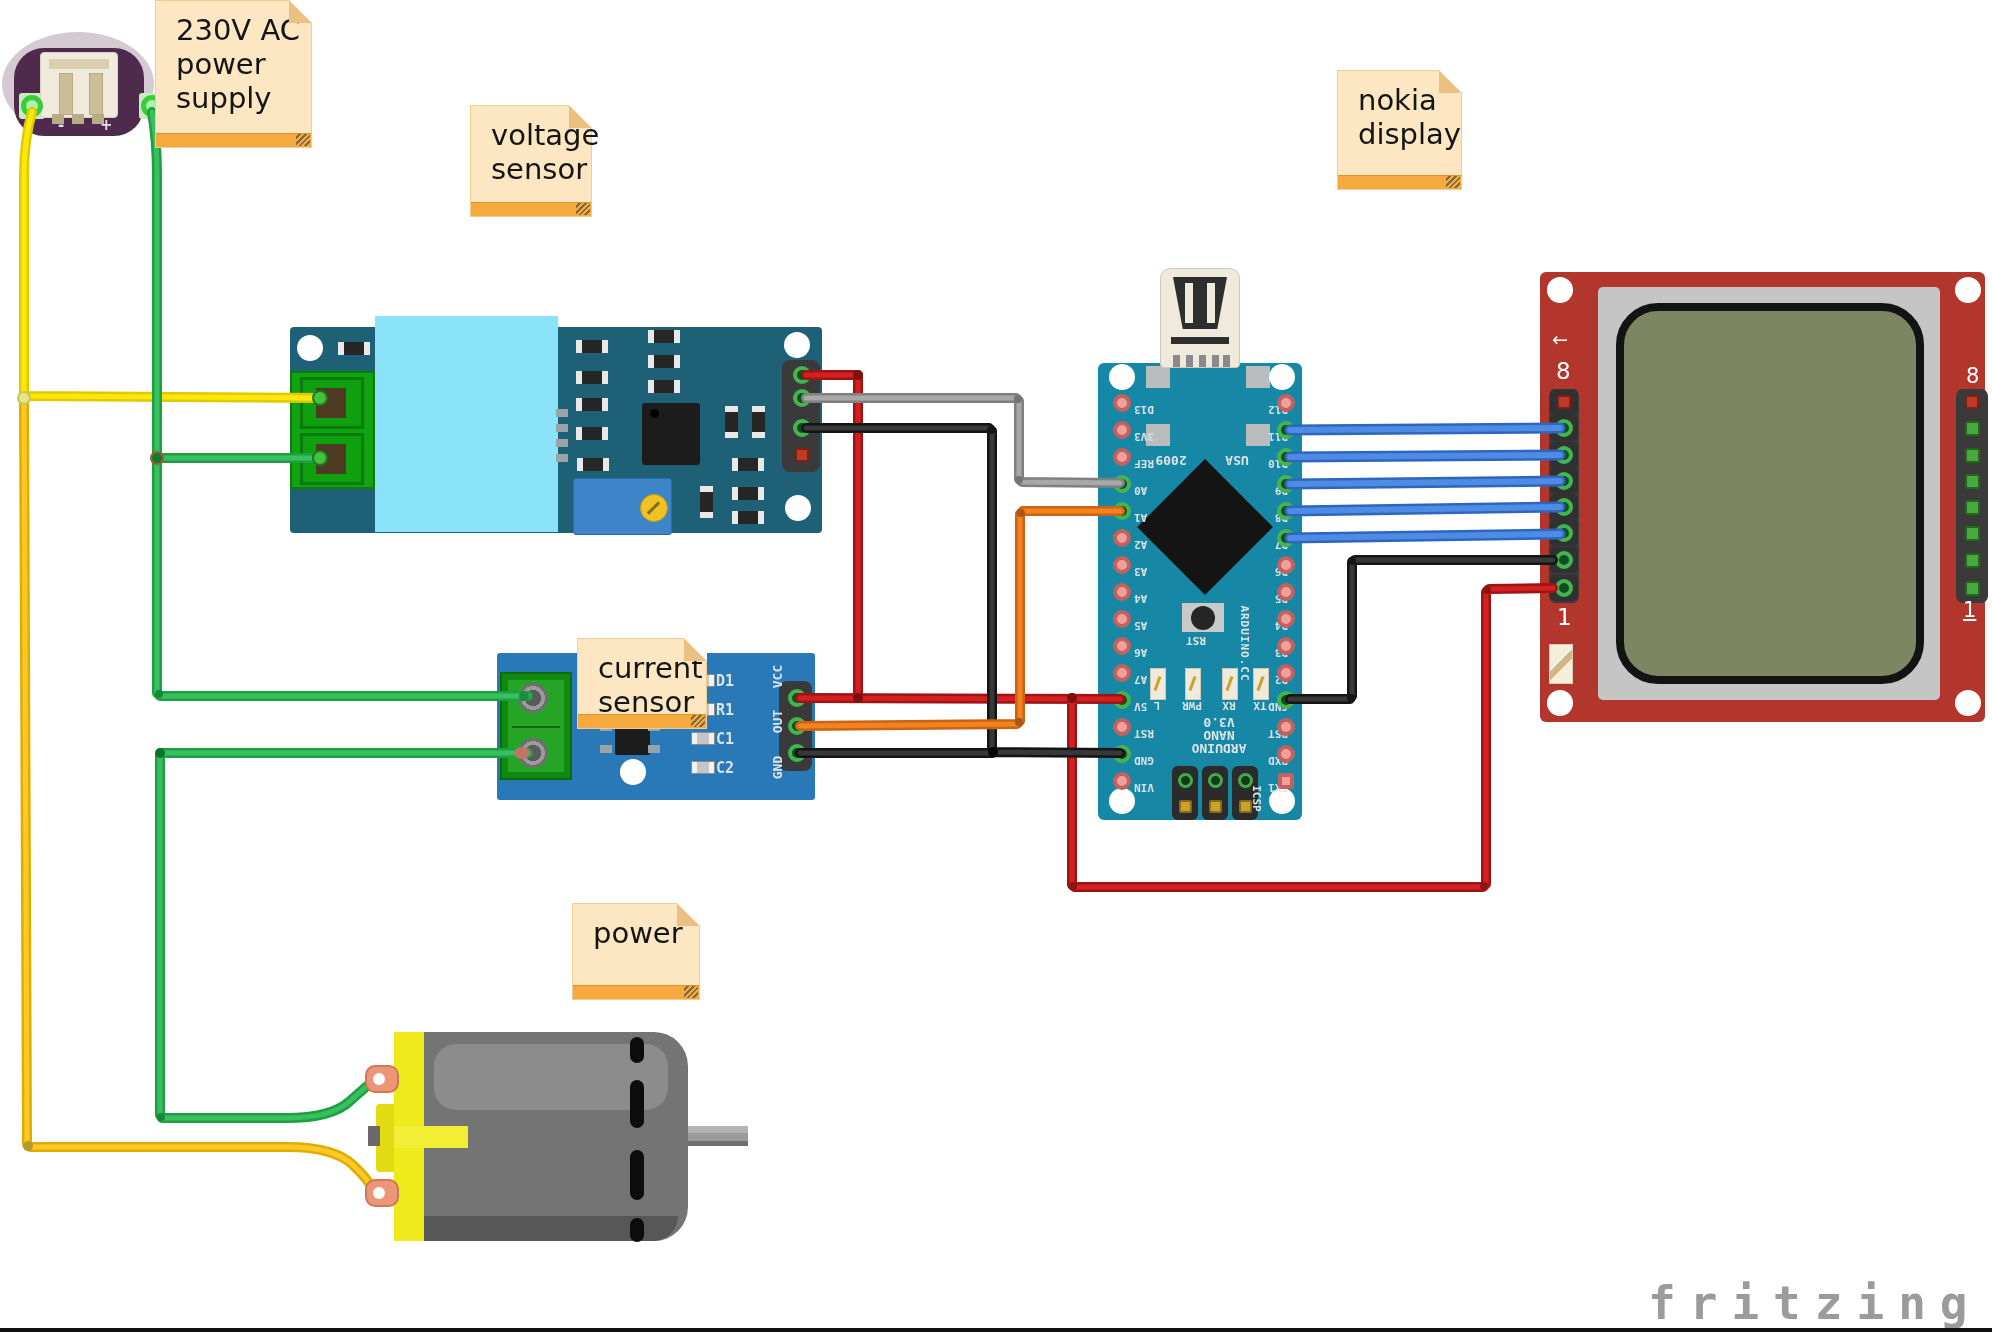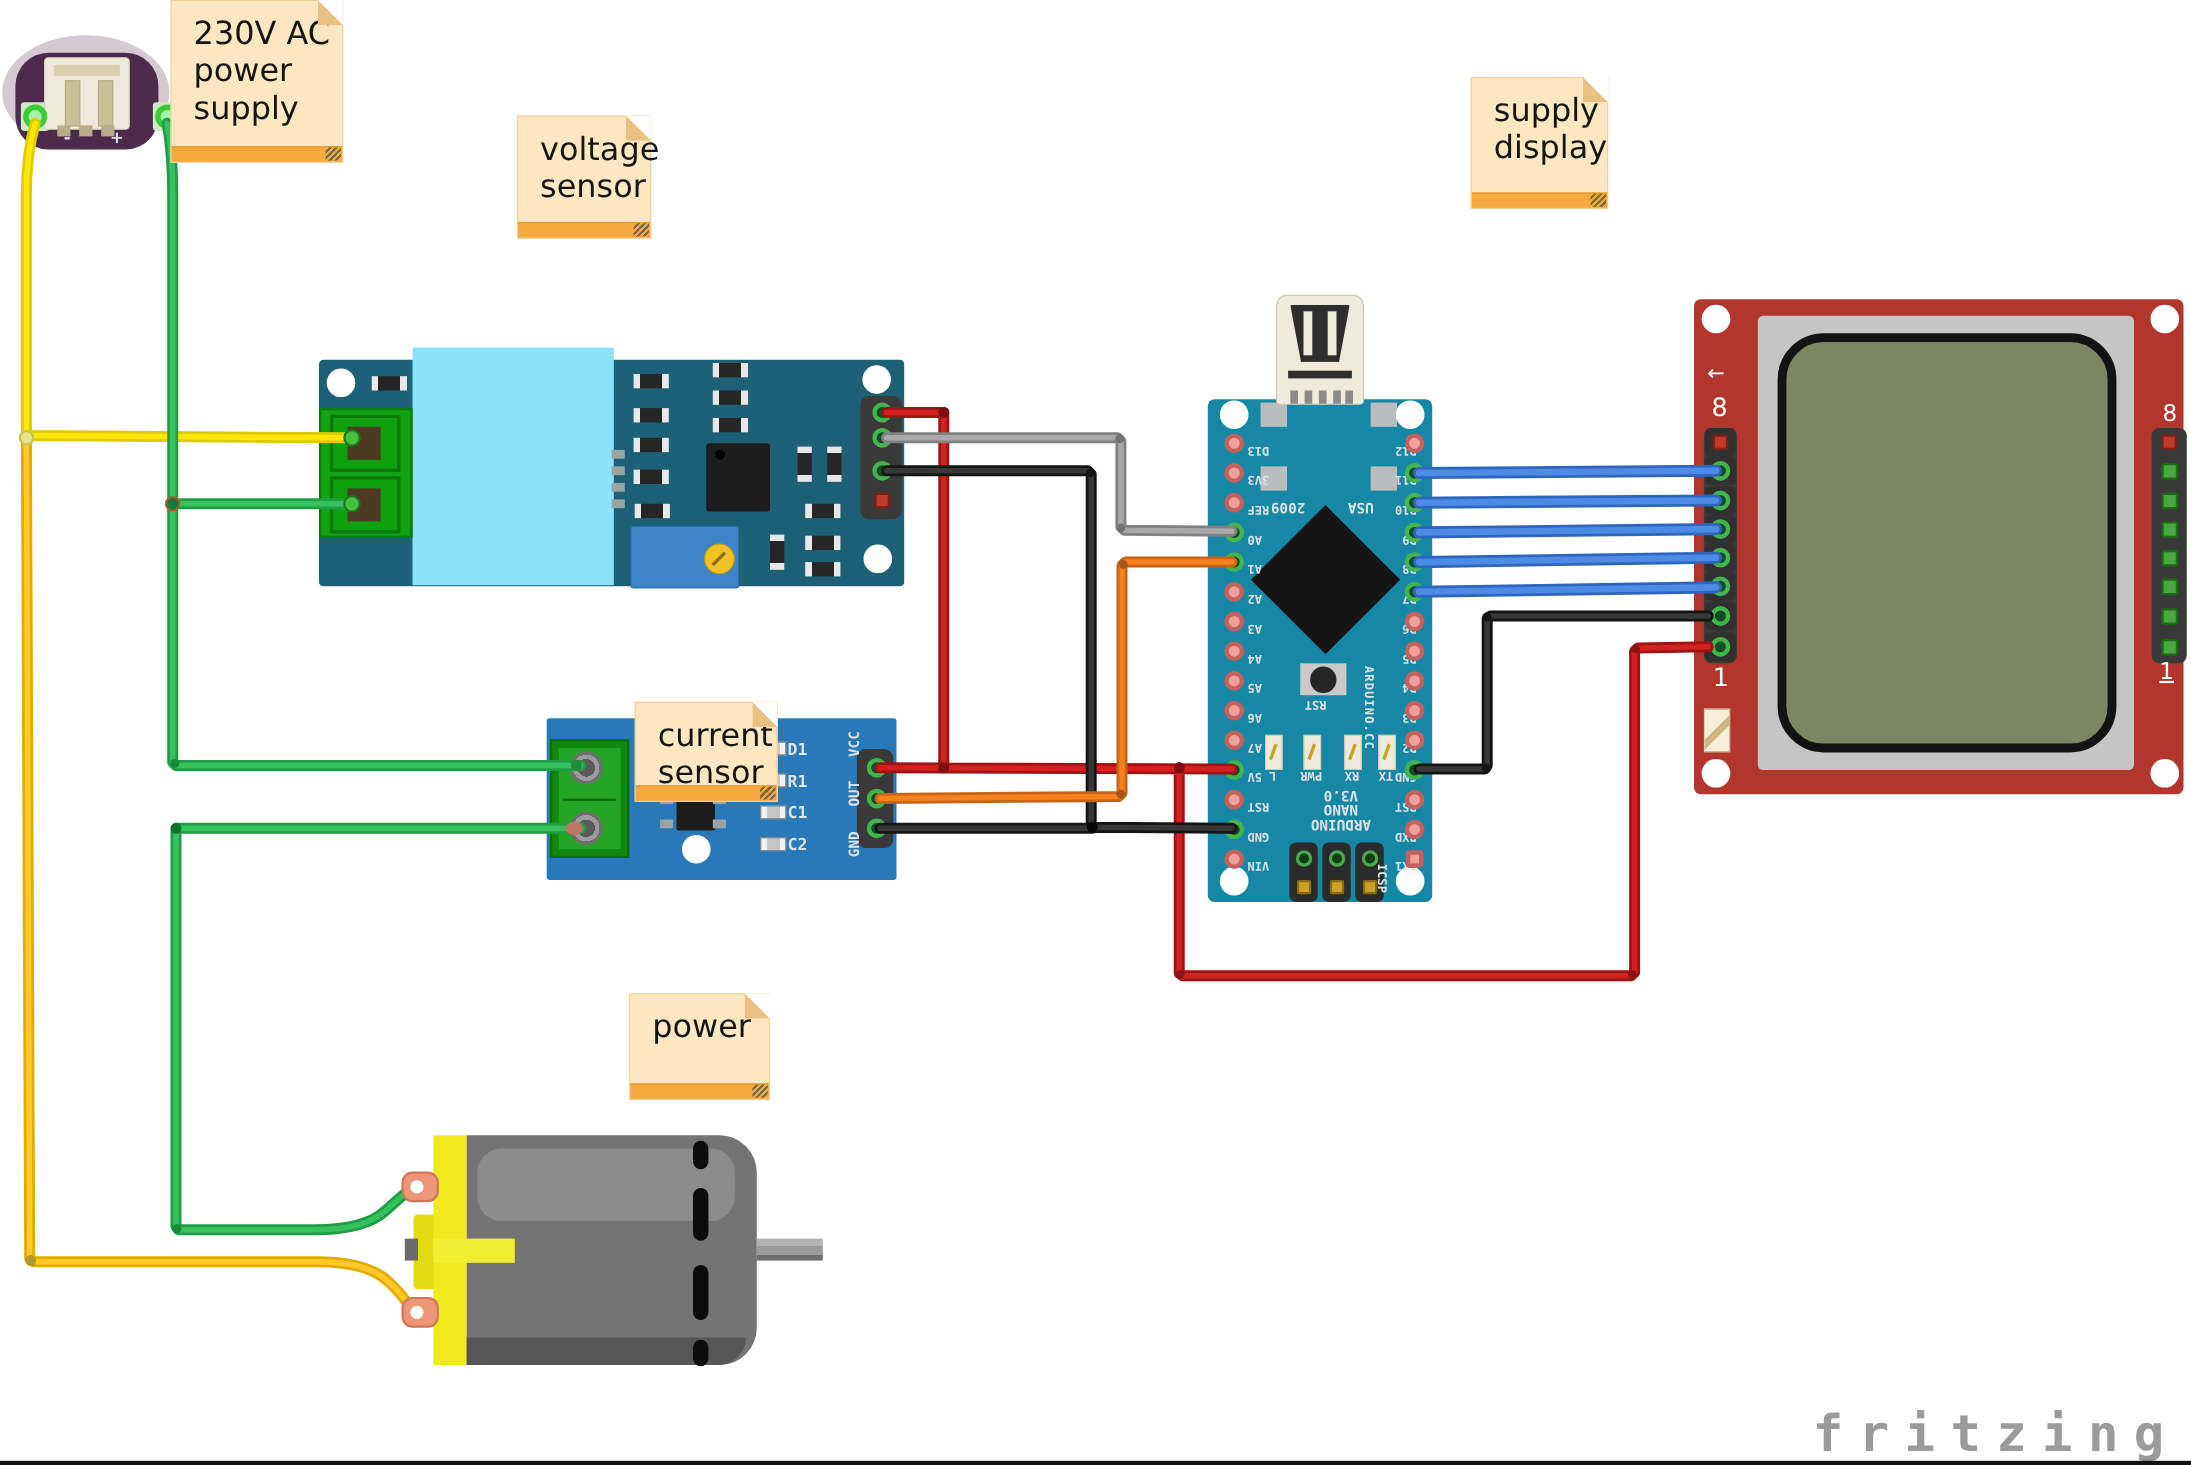--- a/index.html
+++ b/index.html
@@ -305,21 +305,21 @@
       </svg>
     <div class="note-text">voltage sensor</div>
     <div class="note-strip"></div>
     <div class="note-grip"></div>
   </div>
   <div class="note" style="left:1337px;top:70px;width:125px;height:120px;">
     <svg class="note-fold" width="23" height="23">
         <polygon points="0,0 23,23 0,23" fill="#eac183"></polygon>
         <polygon points="0,0 23,0 23,23" fill="#ffffff"></polygon>
       </svg>
-    <div class="note-text">supply display</div>
+    <div class="note-text">nokia display</div>
     <div class="note-strip"></div>
     <div class="note-grip"></div>
   </div>
   <div class="note" style="left:577px;top:638px;width:130px;height:91px;">
     <svg class="note-fold" width="23" height="23">
         <polygon points="0,0 23,23 0,23" fill="#eac183"></polygon>
         <polygon points="0,0 23,0 23,23" fill="#ffffff"></polygon>
       </svg>
     <div class="note-text">current sensor</div>
     <div class="note-strip"></div>

